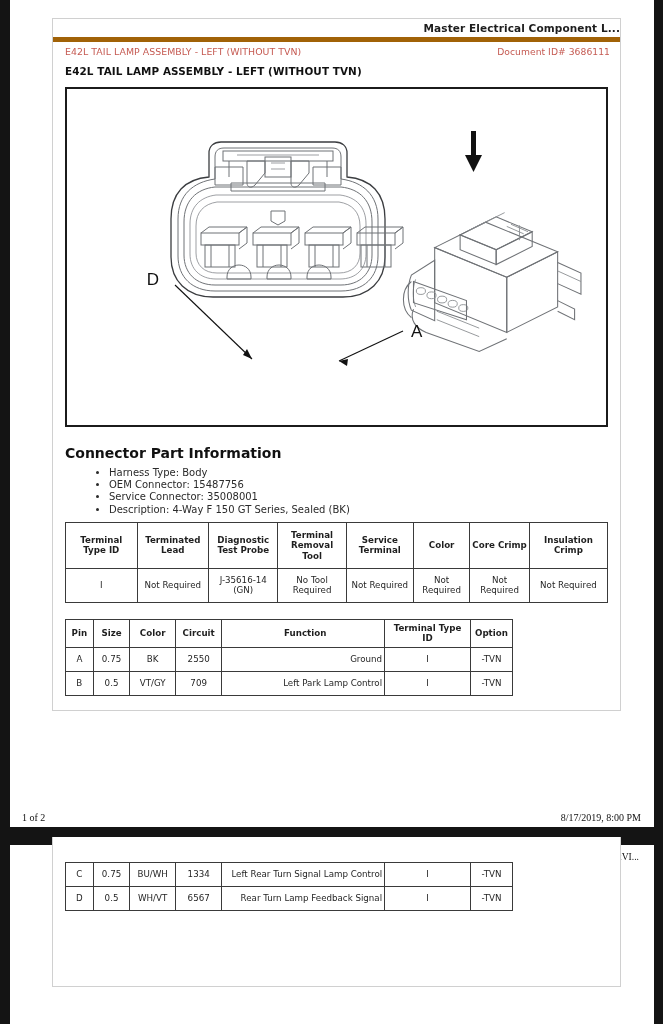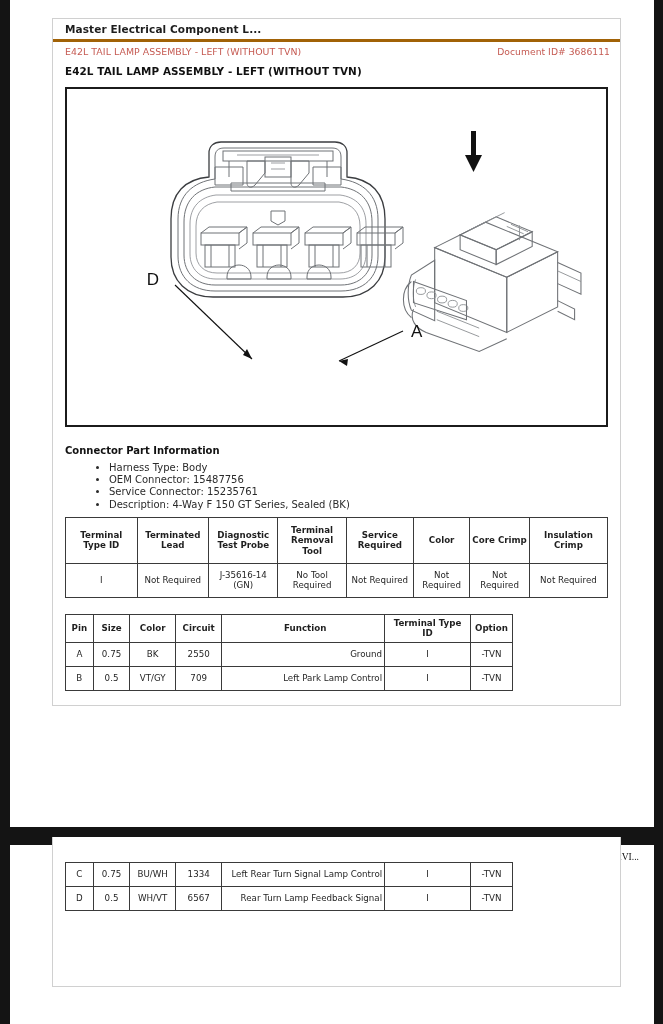--- a/index.html
+++ b/index.html
@@ -60,27 +60,28 @@
     left: 42px; top: -8px;
     width: 569px;
     height: 150px;
     border: 1px solid #d0d0d0;
     border-top: none;
     background: #ffffff;
   }
 
   .doc-titlebar {
     height: 23px;
-    border-bottom: 3px solid #a16207;
+    border-bottom: 5px solid #a16207;
     display: flex; align-items: center;
     padding: 0 0 0 12px;
     font-size: 10.5px;
     font-weight: bold;
     color: #1d1d1d;
     letter-spacing: .1px;
+    justify-content: flex-end;
   }
 
   .doc-subbar {
     height: 18px;
     display: flex; align-items: center; justify-content: space-between;
     padding: 0 10px 0 12px;
     font-size: 9.4px;
     color: #c55a52;
     letter-spacing: .05px;
   }
@@ -100,21 +101,21 @@
     position: relative;
     height: 340px;
     border: 2px solid #1b1b1b;
     background: #ffffff;
     overflow: hidden;
   }
 
   
   .sec-h {
     padding: 6px 12px 2px 12px;
-    font-size: 10px;
+    font-size: 14px;
     font-weight: bold;
     color: #111;
   }
   ul.bullets {
     margin: 4px 0 0 0;
     padding: 0 0 0 56px;
     list-style: disc;
   }
   ul.bullets li {
     font-size: 10px;
@@ -353,21 +354,21 @@
           <text class="lbl" x="344" y="248">A</text>
 
         </svg>
       </div>
     </div>
 
     <div class="sec-h">Connector Part Information</div>
     <ul class="bullets">
       <li>Harness Type: Body</li>
       <li>OEM Connector: 15487756</li>
-      <li>Service Connector: 15235761</li>
+      <li>Service Connector: 35008001</li>
       <li>Description: 4-Way F 150 GT Series, Sealed (BK)</li>
     </ul>
 
 
     <div class="tbl-wrap">
       <table class="grid termtbl">
         <colgroup>
           <col style="width:13.2%">
             <col style="width:13.2%">
             <col style="width:12.8%">
@@ -376,21 +377,21 @@
             <col style="width:10.4%">
             <col style="width:11.0%">
             <col style="width:14.4%">
         </colgroup>
         <thead>
           <tr>
             <th>Terminal Type ID</th>
             <th>Terminated Lead</th>
             <th>Diagnostic Test Probe</th>
             <th>Terminal Removal Tool</th>
-            <th>Service Required</th>
+            <th>Service Terminal</th>
             <th>Color</th>
             <th>Core Crimp</th>
             <th>Insulation Crimp</th>
           </tr>
         </thead>
         <tbody>
           <tr>
             <td>I</td>
             <td>Not Required</td>
             <td>J-35616-14 (GN)</td>
@@ -447,20 +448,24 @@
             <td>I</td>
             <td>-TVN</td>
           </tr>
         </tbody>
       </table>
     </div>
 
     <div style="height:14px"></div>
   </div>
 
+  <div class="pg1-footer">
+    <span>1 of 2</span>
+    <span>8/17/2019, 8:00 PM</span>
+  </div>
 </div>
 
 <div class="sheet2">
 
   <div class="url-strip">
     <span>https://dh.identifix.com/ServiceManuals/Index?ROID=234611600&amp;VI...</span>
   </div>
 
   <div class="doccard-2">
     <div class="tbl-wrap" style="padding-top:25px">

